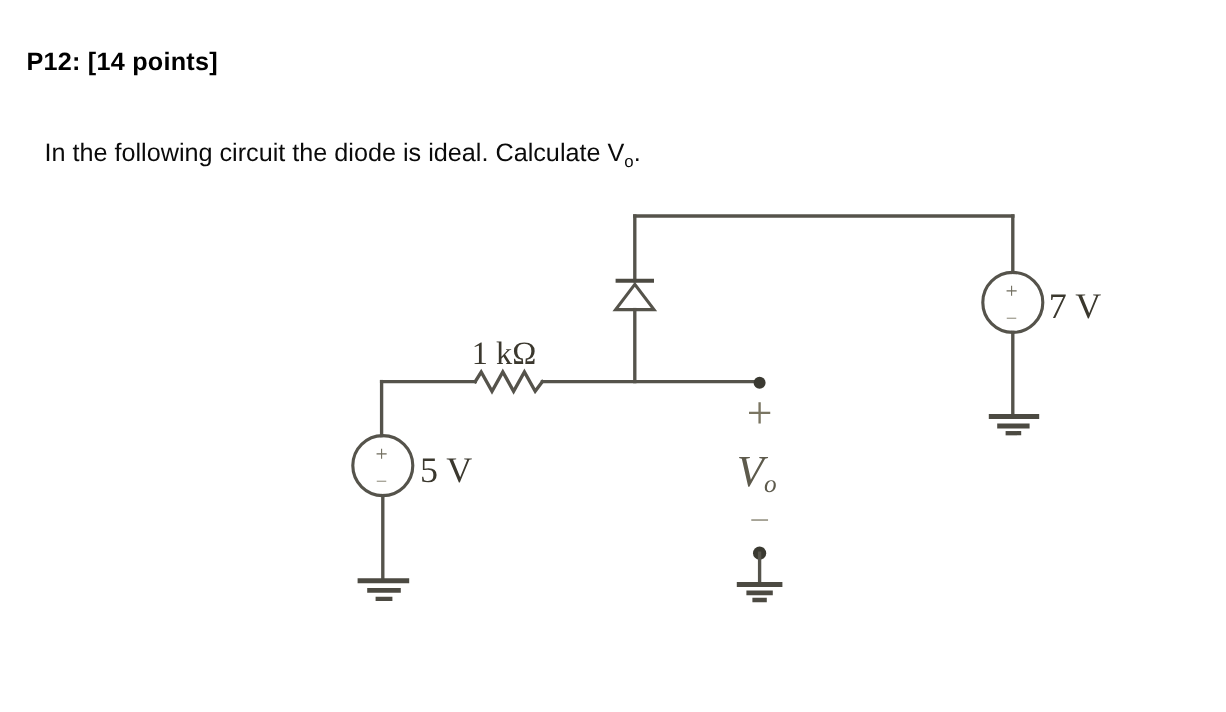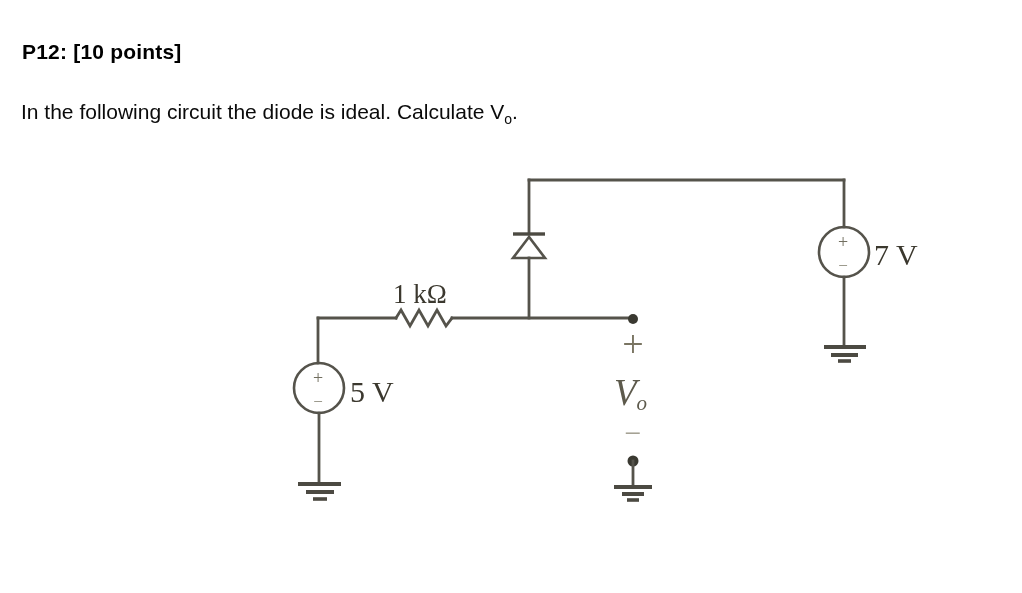--- a/index.html
+++ b/index.html
@@ -22,21 +22,21 @@
     margin: 0;
     font-size: 21px;
     font-weight: 700;
     color: #000000;
     letter-spacing: 0.2px;
   }
   .prompt {
     position: absolute;
     left: 21px;
     top: 100px;
-    margin: 0;
+    margin: 16px;
     font-size: 21px;
     font-weight: 400;
     color: #0a0a0a;
   }
   .prompt sub {
     font-size: 14px;
     line-height: 0;
   }
   svg.circuit {
     position: absolute;
@@ -111,21 +111,21 @@
   }
   .vo-sub {
     font-size: 21px;
   }
 </style>
 </head>
 <body>
 
 <div class="page">
 
-  <h1 class="title">P12: [10 points]</h1>
+  <h1 class="title">P12: [14 points]</h1>
 
   <p class="prompt"><span>In the following circuit the diode is ideal. Calculate V</span><sub>o</sub><span>.</span></p>
 
   <svg class="circuit" width="1022" height="593" viewBox="0 0 1022 593" xmlns="http://www.w3.org/2000/svg">
 
     <g>
       <polyline class="wire" points="529,180 844,180"></polyline>
     </g>
 
     <g>

